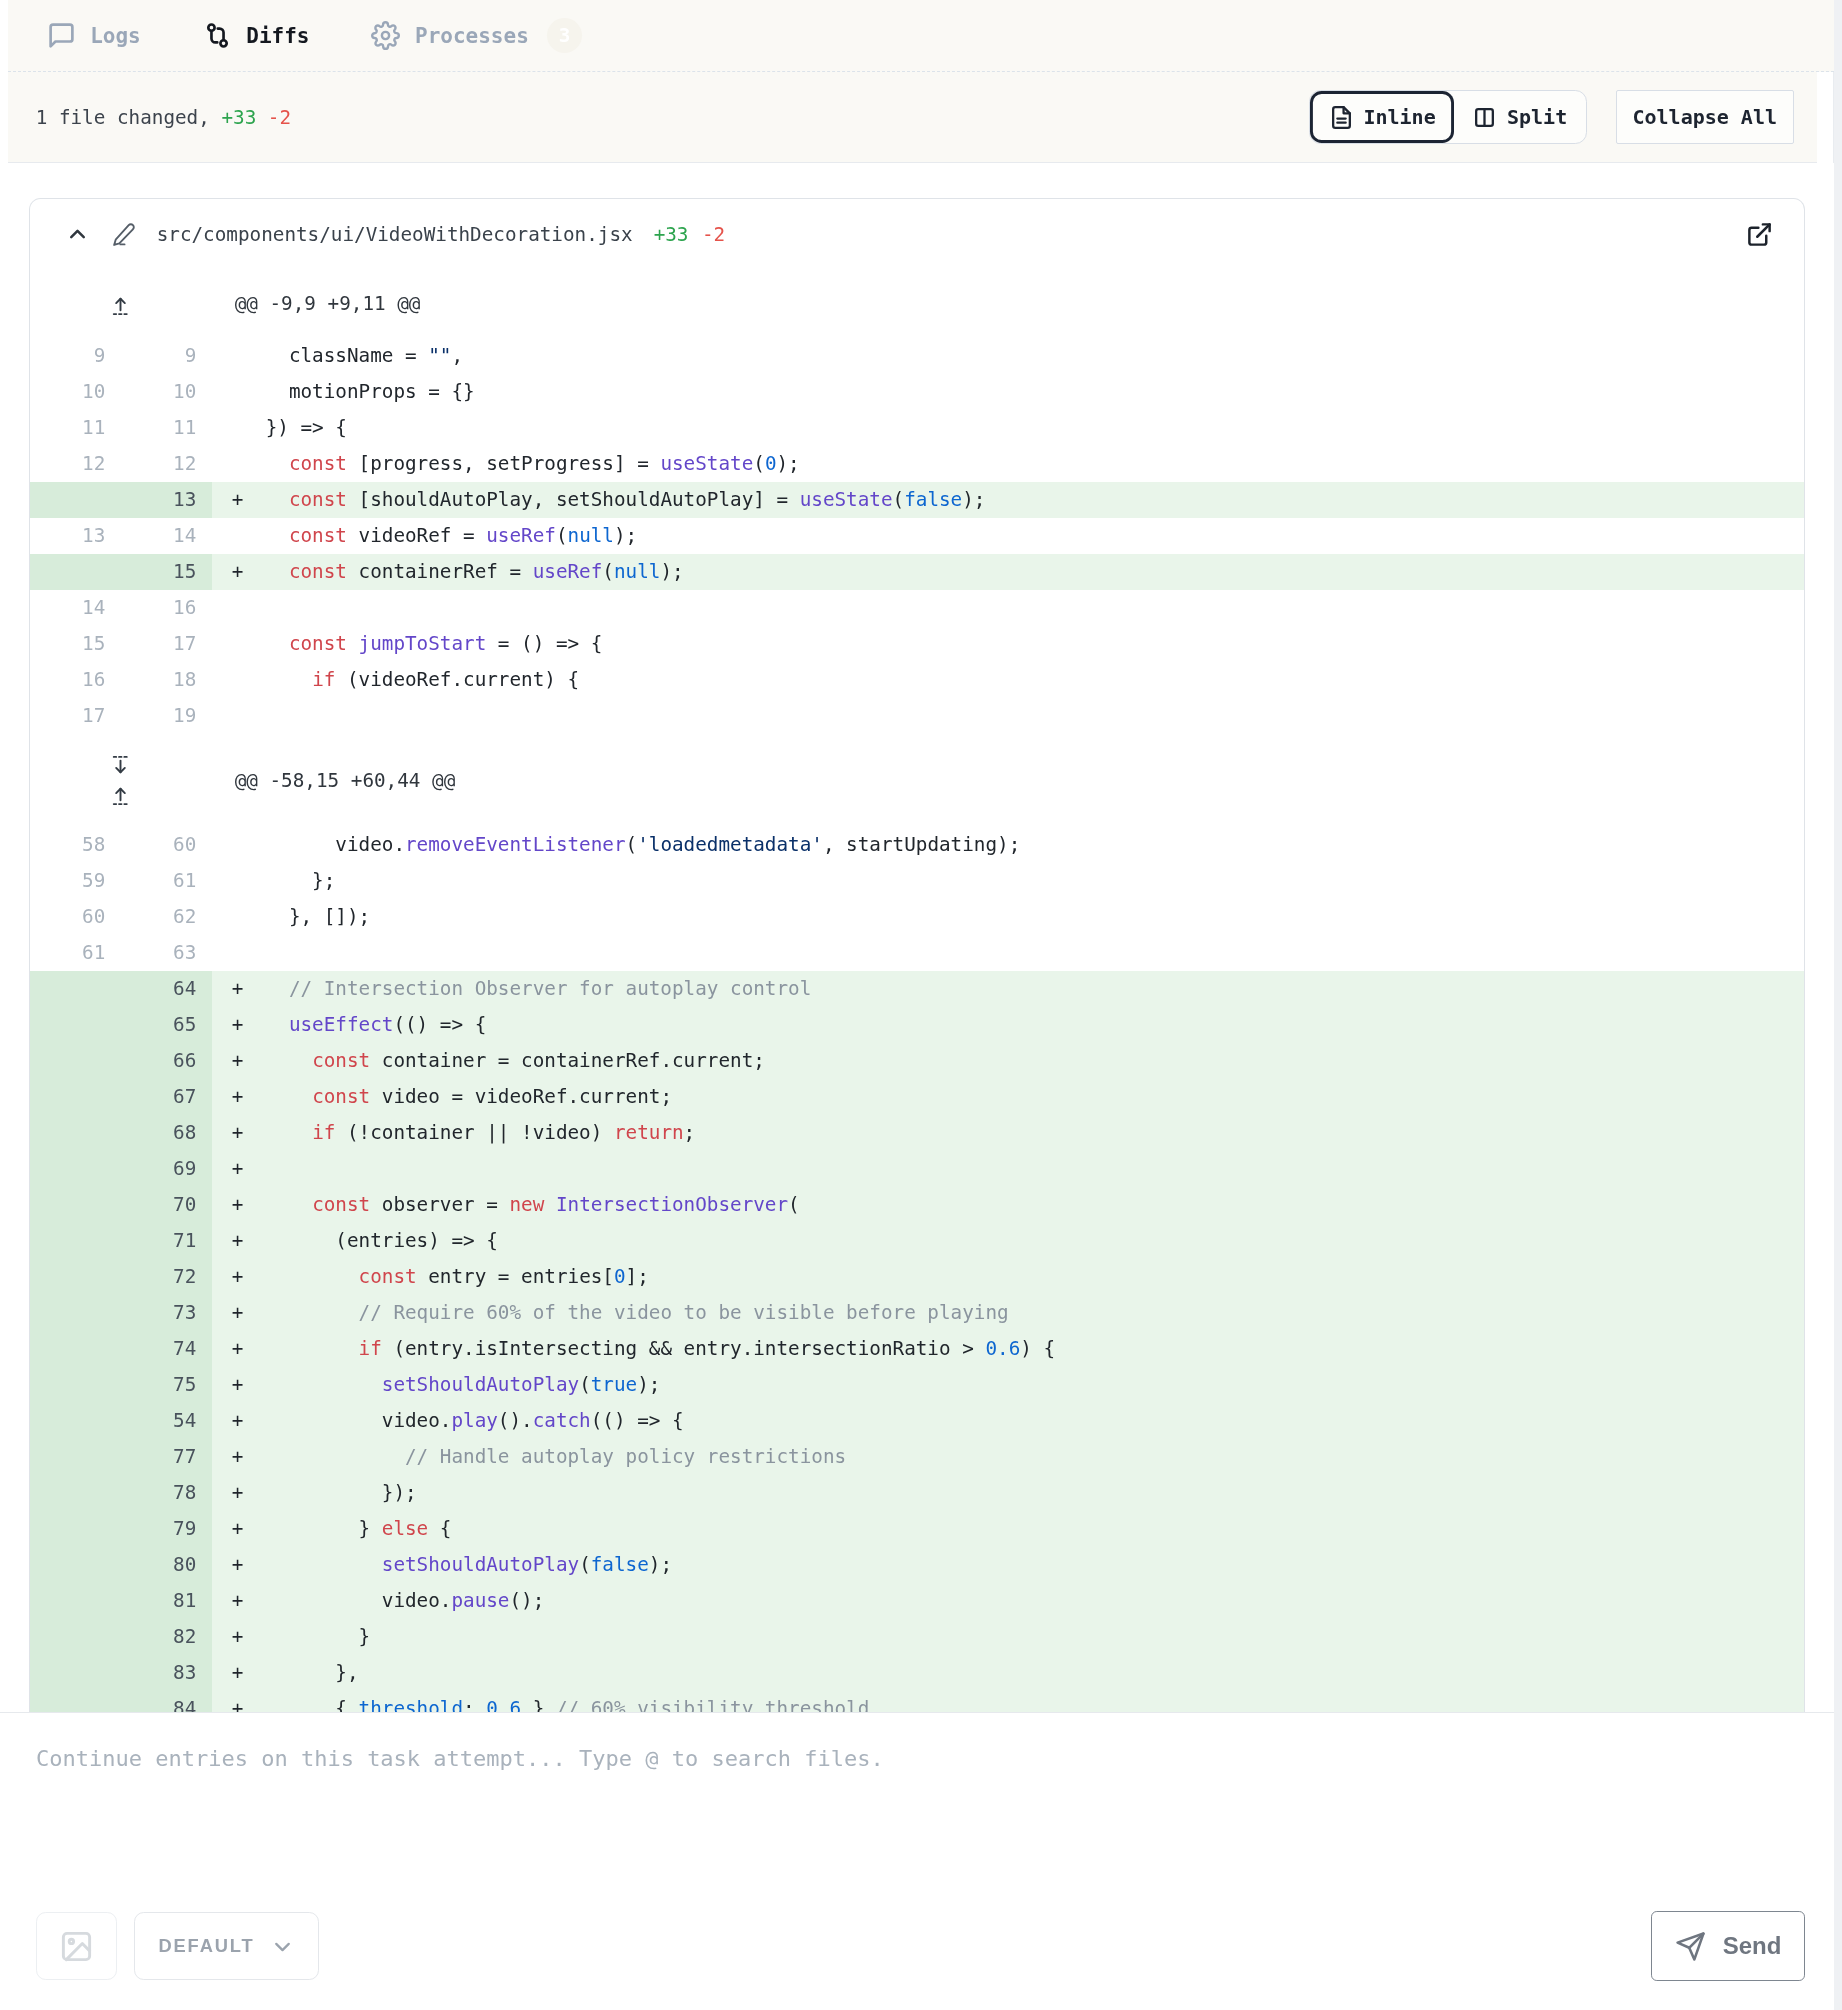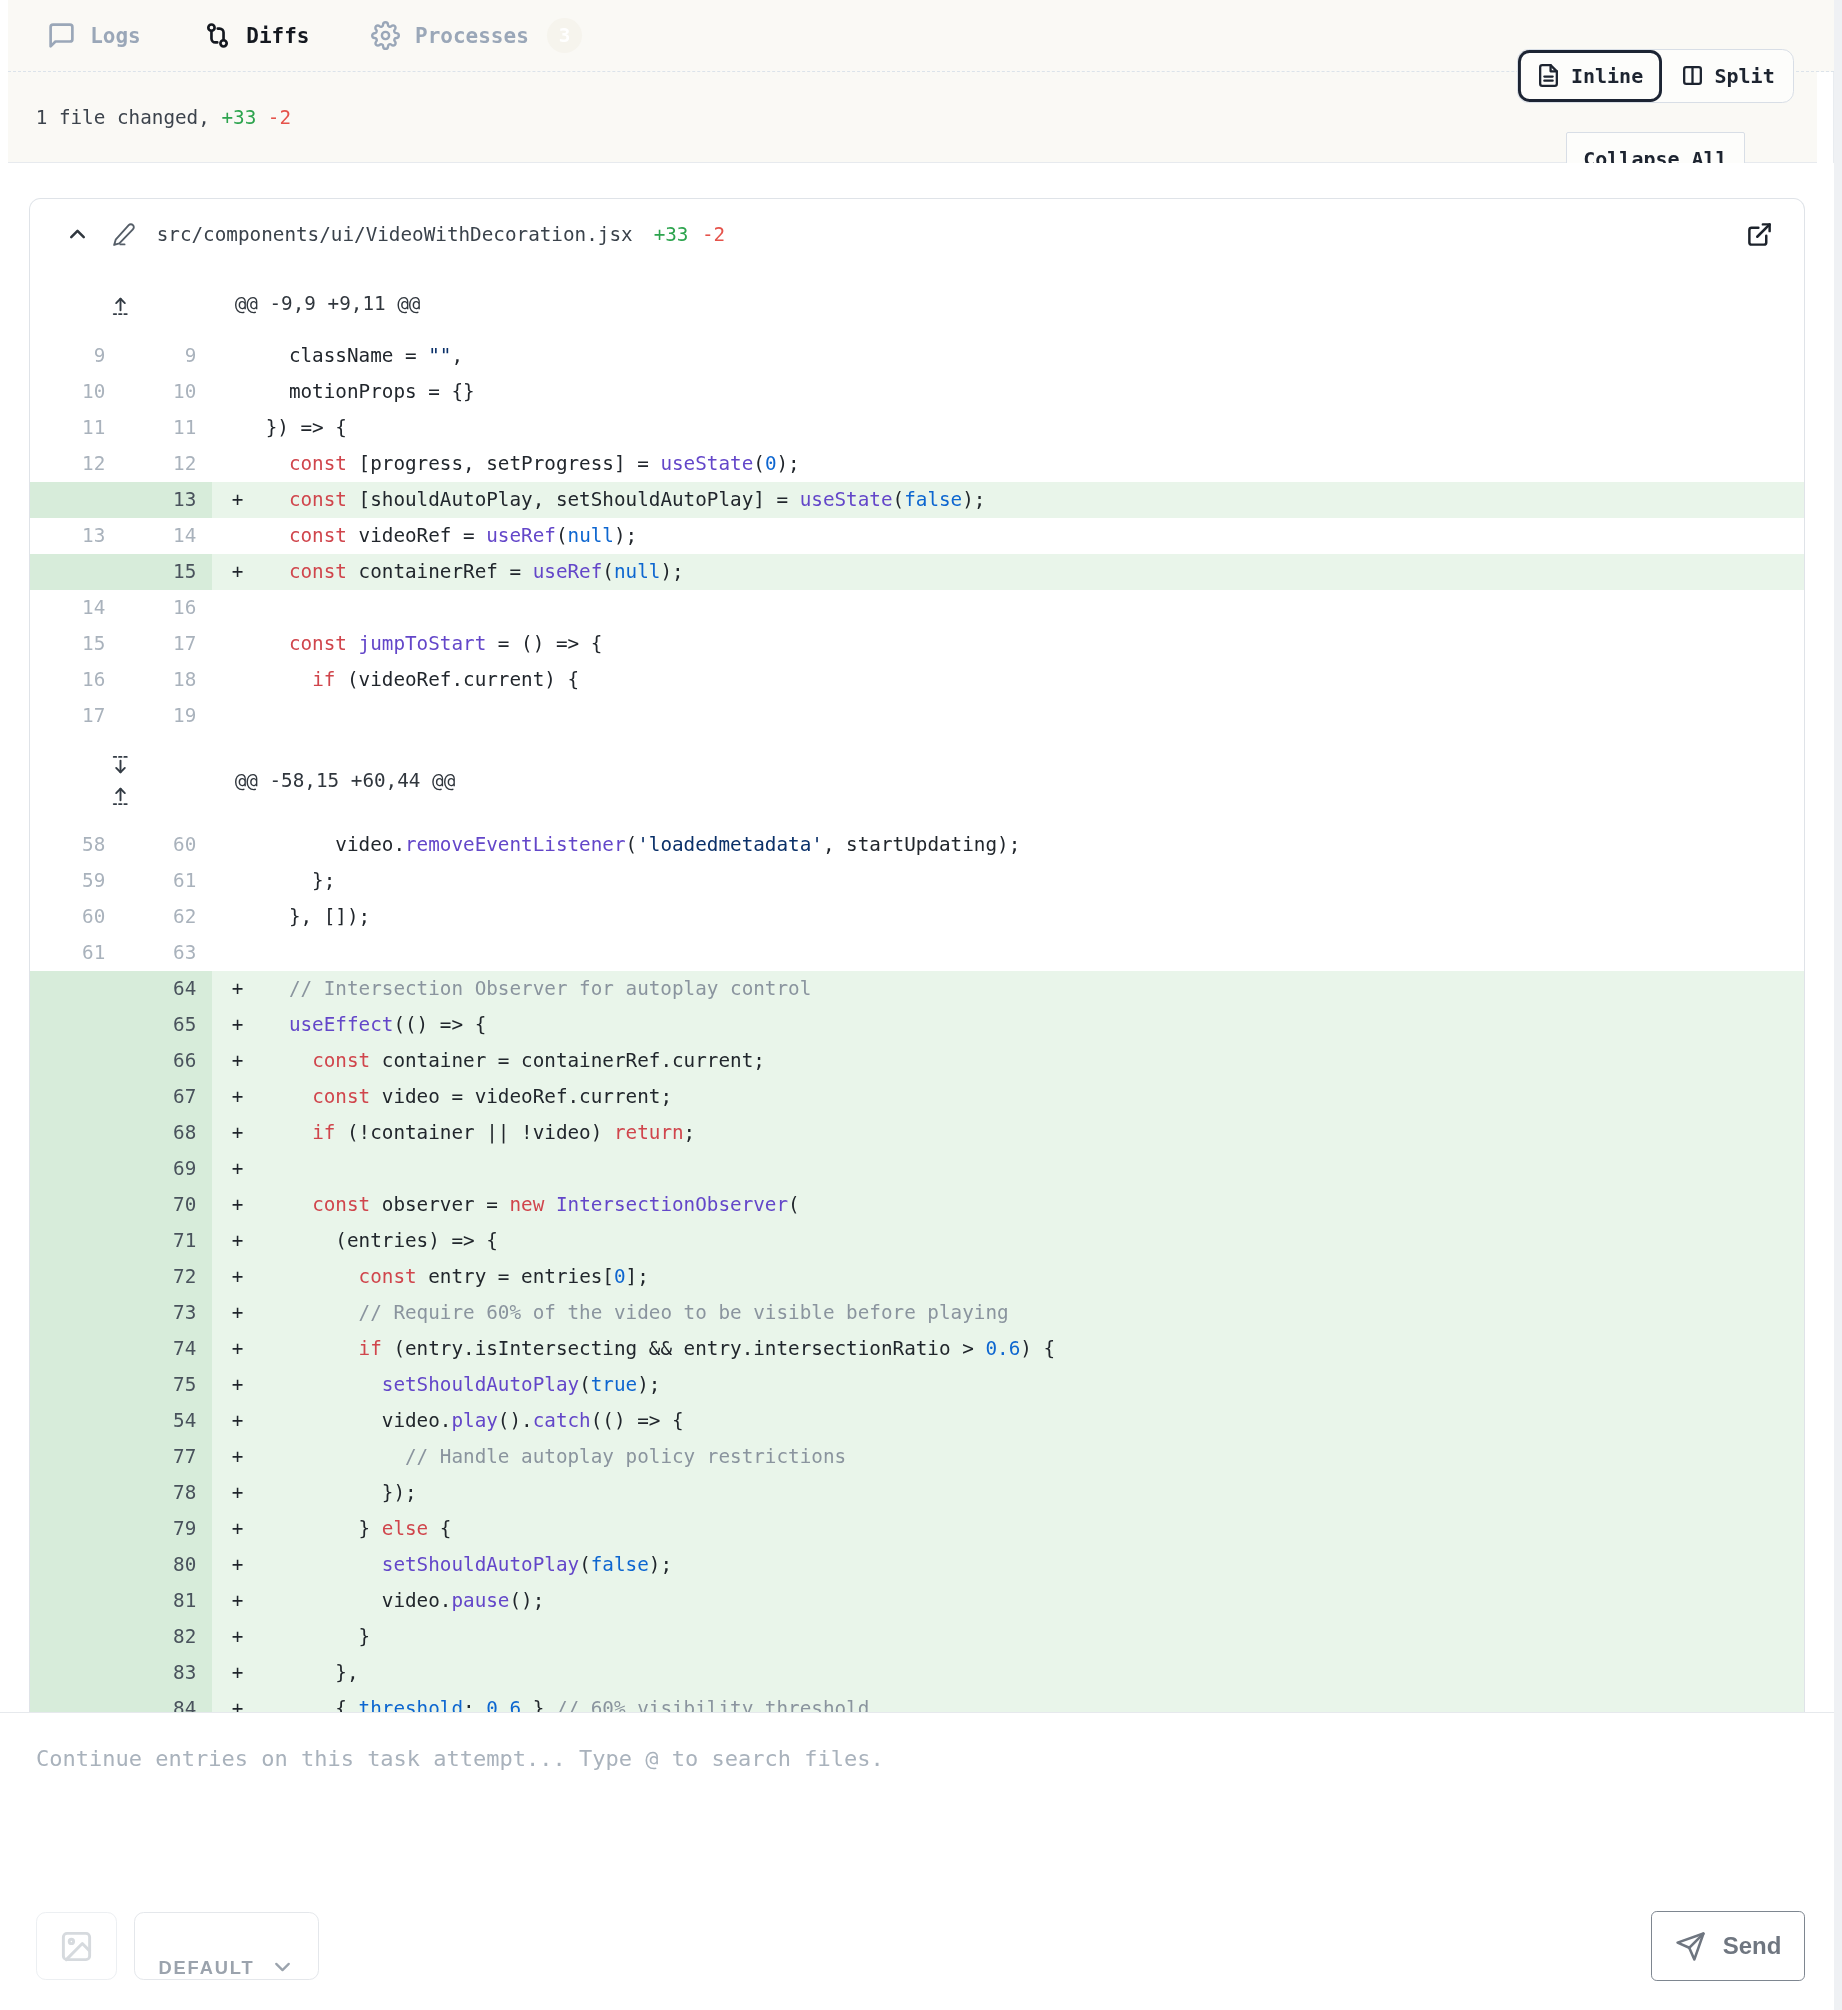--- a/index.html
+++ b/index.html
@@ -30,21 +30,21 @@
            font-size:19.3px; font-weight:bold; display:flex; align-items:center; justify-content:center; margin-left:3.9px; }
 
   
   .toolbar {
     position:absolute; top:72px; left:7.7px; right:25px; height:91px;
     background:#faf9f5; border-bottom:1px solid #e7eaee;
     display:flex; align-items:center; padding:0 23px 0 28px;
   }
   .summary { font-size:19.3px; color:#3c434c; }
   .adds { color:#2da44e; } .dels { color:#e5534b; }
-  .toolbar-right { margin-left:auto; display:flex; align-items:center; gap:29px;flex-direction:column; }
+  .toolbar-right { margin-left:auto; display:flex; align-items:center; gap:29px; }
   .segmented { display:flex; border:1.4px solid #d8dee6; border-radius:11.6px; background:#fdfdfb; }
   .seg { display:flex; align-items:center; gap:9.7px; padding:0 18.3px; height:52px;
          font-weight:bold; font-size:20px; color:#1d2430; cursor:pointer; border-radius:11.6px; }
   .seg svg { width:25px; height:25px; stroke:#1d2430; }
   .seg.selected { box-shadow:inset 0 0 0 2.9px #1c2433; background:#fdfdfb; }
   .btn-collapse { height:54px; padding:0 16px; border:1.4px solid #d8dee6; border-radius:2px;
          background:#fdfdfb; font-weight:bold; font-size:20px; color:#1d2430;
          display:flex; align-items:center; cursor:pointer; }
 
   
@@ -83,21 +83,21 @@
 
   
   .composer { position:absolute; top:1712px; left:0; right:7.7px; bottom:0;
               background:#ffffff; border-top:1.4px solid #e6e9ed; }
   .placeholder { position:absolute; top:33px; left:36px; font-size:22px; color:#a9b2bc; }
   .bottom-bar { position:absolute; bottom:29px; left:36px; right:29px; display:flex; align-items:center; gap:17.4px; }
   .img-btn { width:81px; height:68px; border:1.4px solid #eceff2; border-radius:9.7px; background:#ffffff;
              display:flex; align-items:center; justify-content:center; cursor:pointer; }
   .img-btn svg { width:35px; height:35px; stroke:#d6dade; }
   .model-btn { height:68px; width:185px; border:1.4px solid #e4e7eb; border-radius:9.7px; background:#ffffff;
-               display:flex; align-items:flex-end; justify-content:space-between; padding:0 23px;
+               display:flex; align-items:center; justify-content:space-between; padding:0 23px;
                font-family:"Liberation Sans","DejaVu Sans",sans-serif; font-weight:bold;
                letter-spacing:1.9px; font-size:18.3px; color:#9ba3ad; cursor:pointer; }
   .model-btn svg { width:25px; height:25px; stroke:#9ba3ad; }
   .send-btn { margin-left:auto; height:70px; width:154px; border:1.9px solid #7e8690; border-radius:5.8px;
               background:#ffffff; display:flex; align-items:center; justify-content:center; gap:16.4px;
               font-family:"Liberation Sans","DejaVu Sans",sans-serif; font-weight:bold;
               font-size:24px; color:#6f7680; cursor:pointer; }
   .send-btn svg { width:31px; height:31px; stroke:#6f7680; }
 </style>
 </head>

